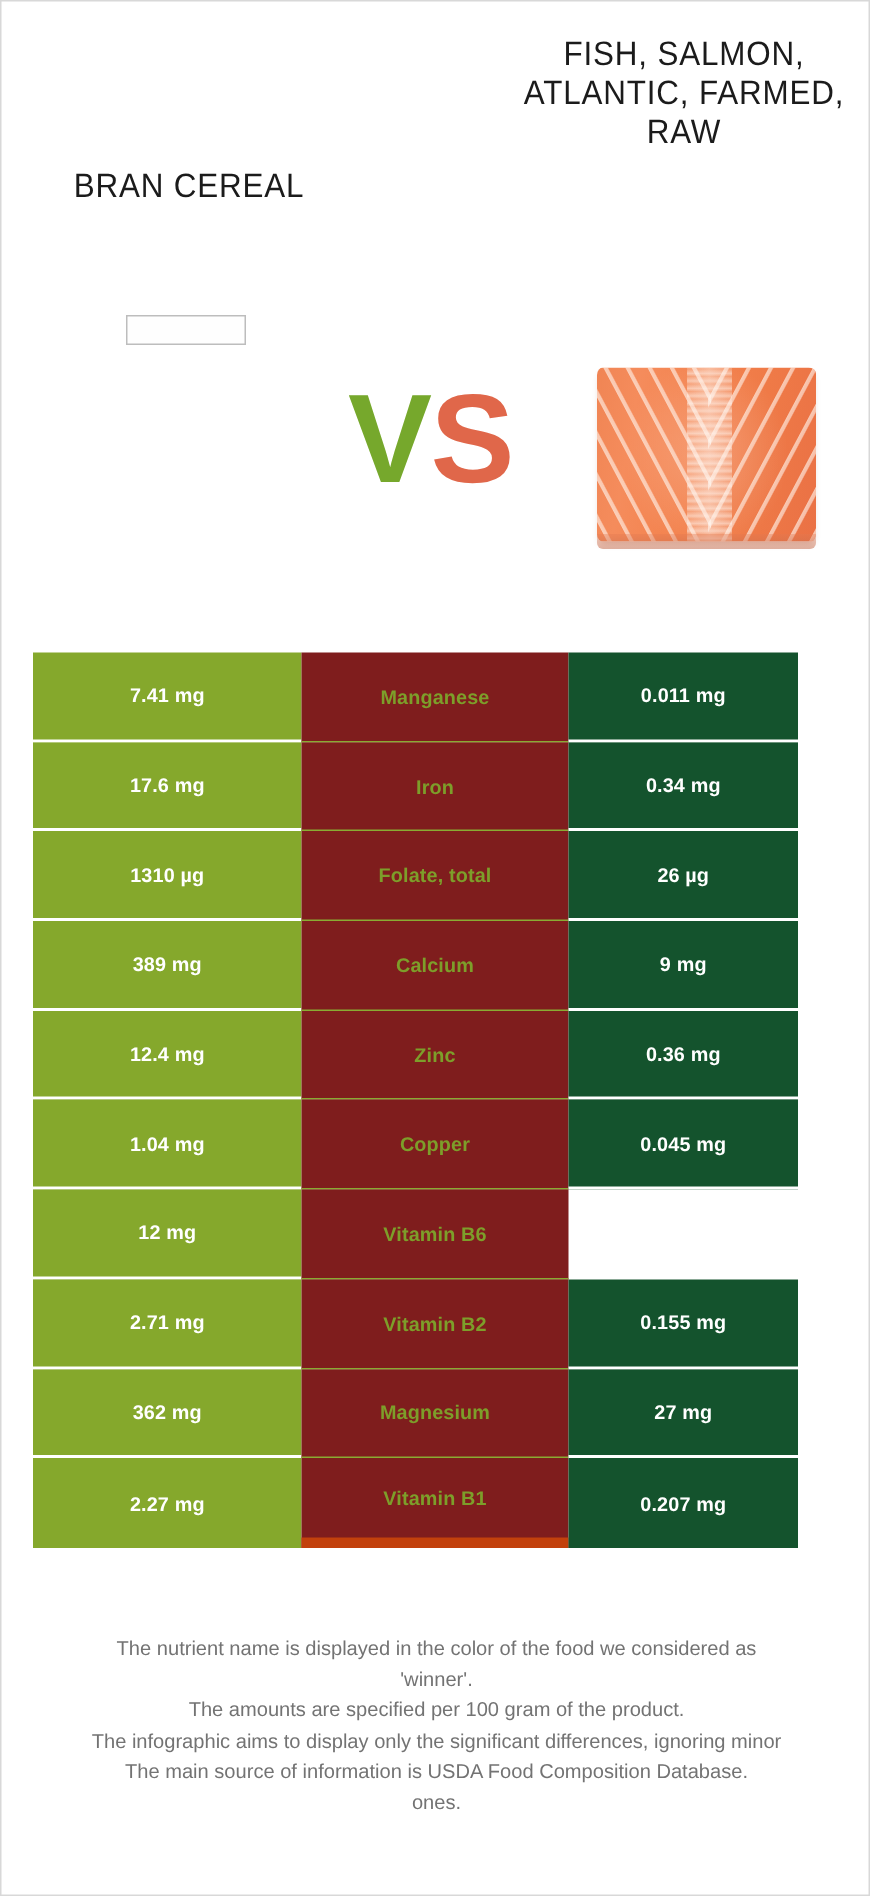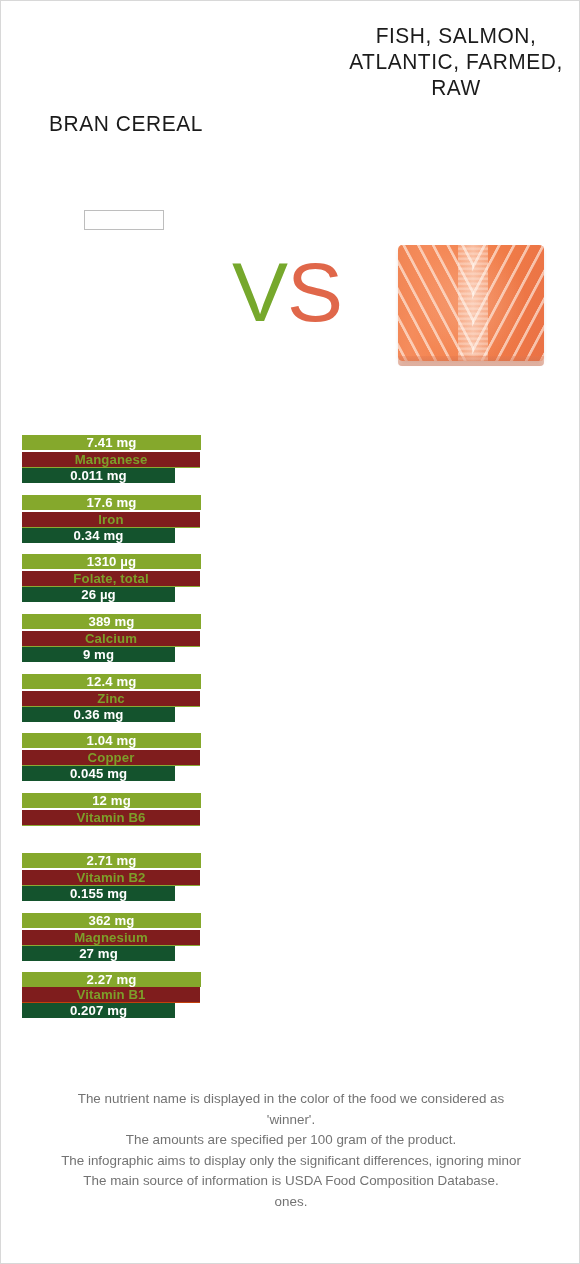--- a/index.html
+++ b/index.html
@@ -76,21 +76,21 @@
   }
 
   .vs {
     position: absolute;
     left: 218px;
     top: 43px;
     width: 136px;
     height: 96px;
     font-size: 84px;
     line-height: 96px;
-    font-weight: 400;
+    font-weight: 700;
     letter-spacing: -1px;
     text-align: center;
     white-space: nowrap;
   }
   .vs .v { color: #76a82c; }
   .vs .s { color: #e0674a; }
 
   
   .salmon {
     position: absolute;
@@ -178,21 +178,20 @@
     left: 21px;
     top: 434px;
     width: 537px;
     height: 597px;
   }
   .row {
     display: flex;
     width: 100%;
     height: 59.7px;
     box-sizing: border-box;
-    flex-direction: column;
   }
   .cell {
     display: flex;
     align-items: center;
     justify-content: center;
     box-sizing: border-box;
     font-size: 13.2px;
     font-weight: 600;
     letter-spacing: 0.1px;
   }
@@ -212,21 +211,21 @@
     width: 153px;
     background: #14532d;
     color: #ffffff;
     border-bottom: 2px solid #ffffff;
   }
   .row:last-child .cell-left,
   .row:last-child .cell-right {
     border-bottom: none;
   }
   .row:last-child .cell-mid {
-    border-bottom: 1px solid #c2410c;
+    border-bottom: 7px solid #c2410c;
     text-align: right;
   }
 
   
   .footer {
     position: absolute;
     left: 22px;
     top: 1088px;
     width: 536px;
     text-align: center;

